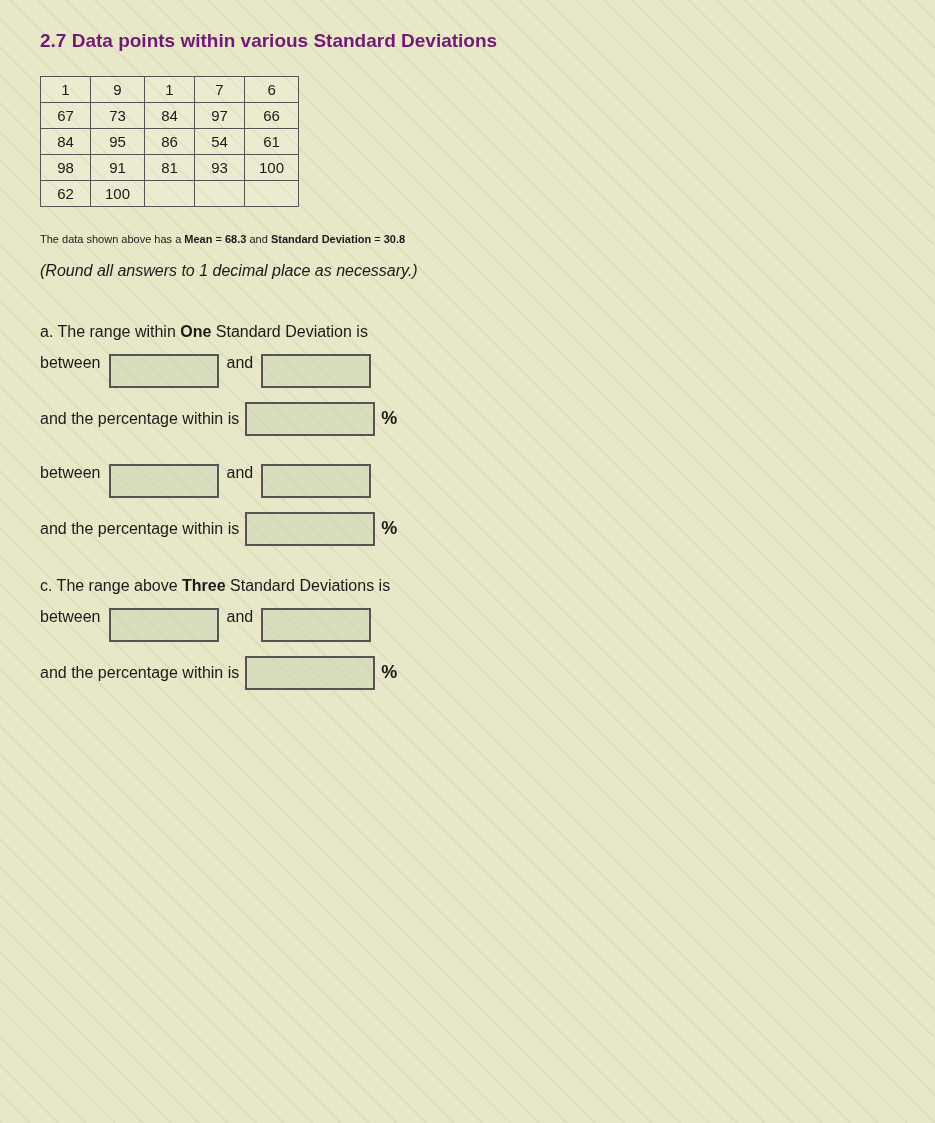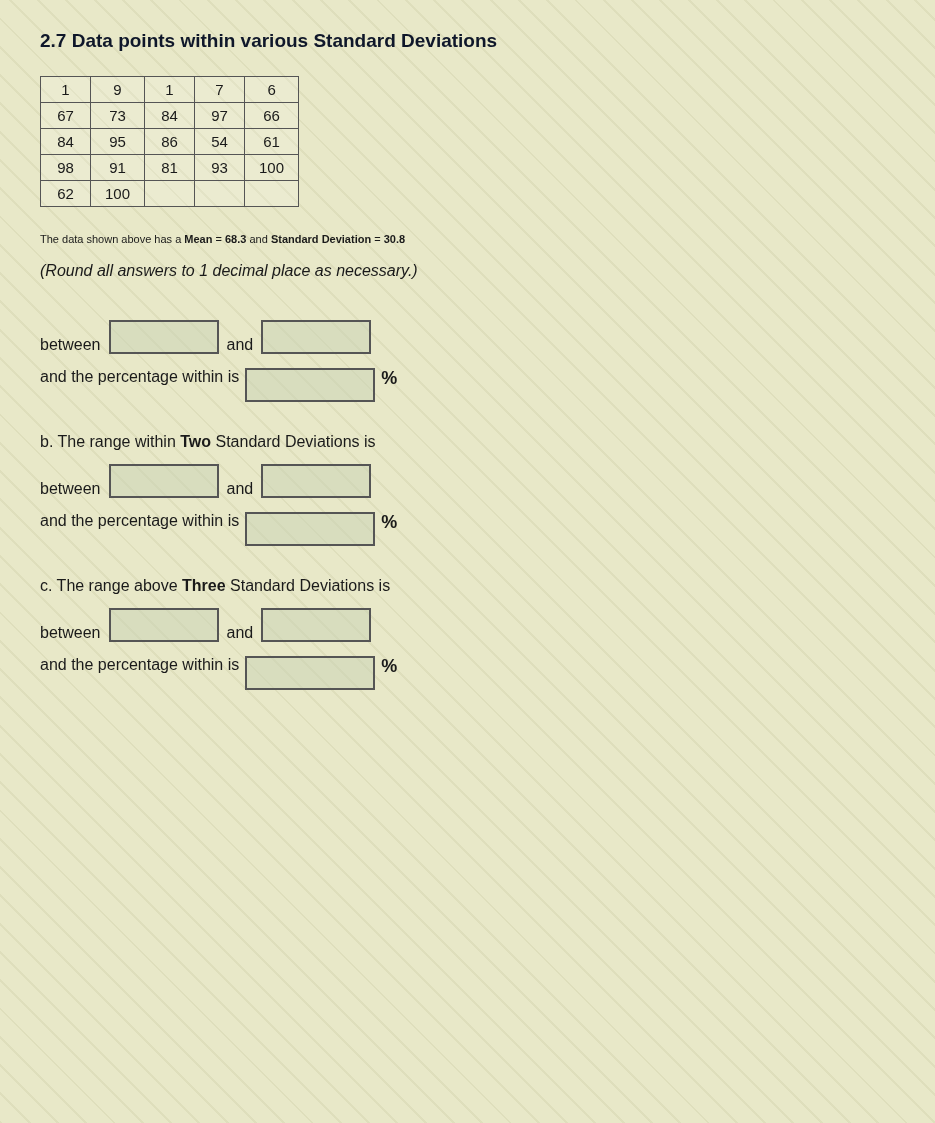--- a/index.html
+++ b/index.html
@@ -23,21 +23,21 @@
       color: #1a1a1a;
       padding: 30px 40px;
       width: 935px;
       min-height: 1123px;
     }
 
     .page-title {
       font-size: 19px;
       font-weight: bold;
       margin-bottom: 24px;
-      color: #0f172a;
+      color: #701a75;
     }
 
     .data-table {
       border-collapse: collapse;
       margin-bottom: 24px;
     }
 
     .data-table td {
       border: 1.5px solid #555;
       padding: 4px 14px;
@@ -72,39 +72,39 @@
       margin-bottom: 10px;
       line-height: 1.5;
     }
 
     .question-label strong {
       font-weight: bold;
     }
 
     .input-row {
       display: flex;
-      align-items: flex-end;
+      align-items: flex-start;
       gap: 8px;
       margin-bottom: 14px;
       font-size: 16px;
     }
 
     .input-row input[type="text"] {
       border: 2px solid #555;
       background-color: rgba(200, 210, 180, 0.5);
       width: 110px;
       height: 34px;
       font-size: 15px;
       padding: 0 6px;
       outline: none;
     }
 
     .percentage-row {
       display: flex;
-      align-items: flex-start;
+      align-items: center;
       gap: 6px;
       font-size: 16px;
       margin-bottom: 6px;
     }
 
     .percentage-row input[type="text"] {
       border: 2px solid #555;
       background-color: rgba(200, 210, 180, 0.5);
       width: 130px;
       height: 34px;
@@ -163,37 +163,37 @@
     </tbody>
 </table>
 
 <p class="stats-text">
   <span>The data shown above has a </span><strong>Mean</strong> = <strong>68.3</strong> <span>and</span> <strong>Standard Deviation</strong> = <strong>30.8</strong>
 </p>
 
 <p class="round-note">(Round all answers to 1 decimal place as necessary.)</p>
 
 <div class="question-block">
+  <div class="question-label">
+    <span>a. The range within </span><strong>One</strong><span> Standard Deviation is</span>
+  </div>
   <div class="input-row">
     <span>between</span>
     <input type="text" value="" style="">
     <span>and</span>
     <input type="text" value="" style="">
   </div>
   <div class="percentage-row">
     <span>and the percentage within is</span>
     <input type="text" value="" style="">
     <span class="percent-symbol">%</span>
   </div>
 </div>
 
 <div class="question-block">
-  <div class="question-label">
-    <span>b. The range within </span><strong>Two</strong><span> Standard Deviations is</span>
-  </div>
   <div class="input-row">
     <span>between</span>
     <input type="text" value="" style="">
     <span>and</span>
     <input type="text" value="" style="">
   </div>
   <div class="percentage-row">
     <span>and the percentage within is</span>
     <input type="text" value="" style="">
     <span class="percent-symbol">%</span>

